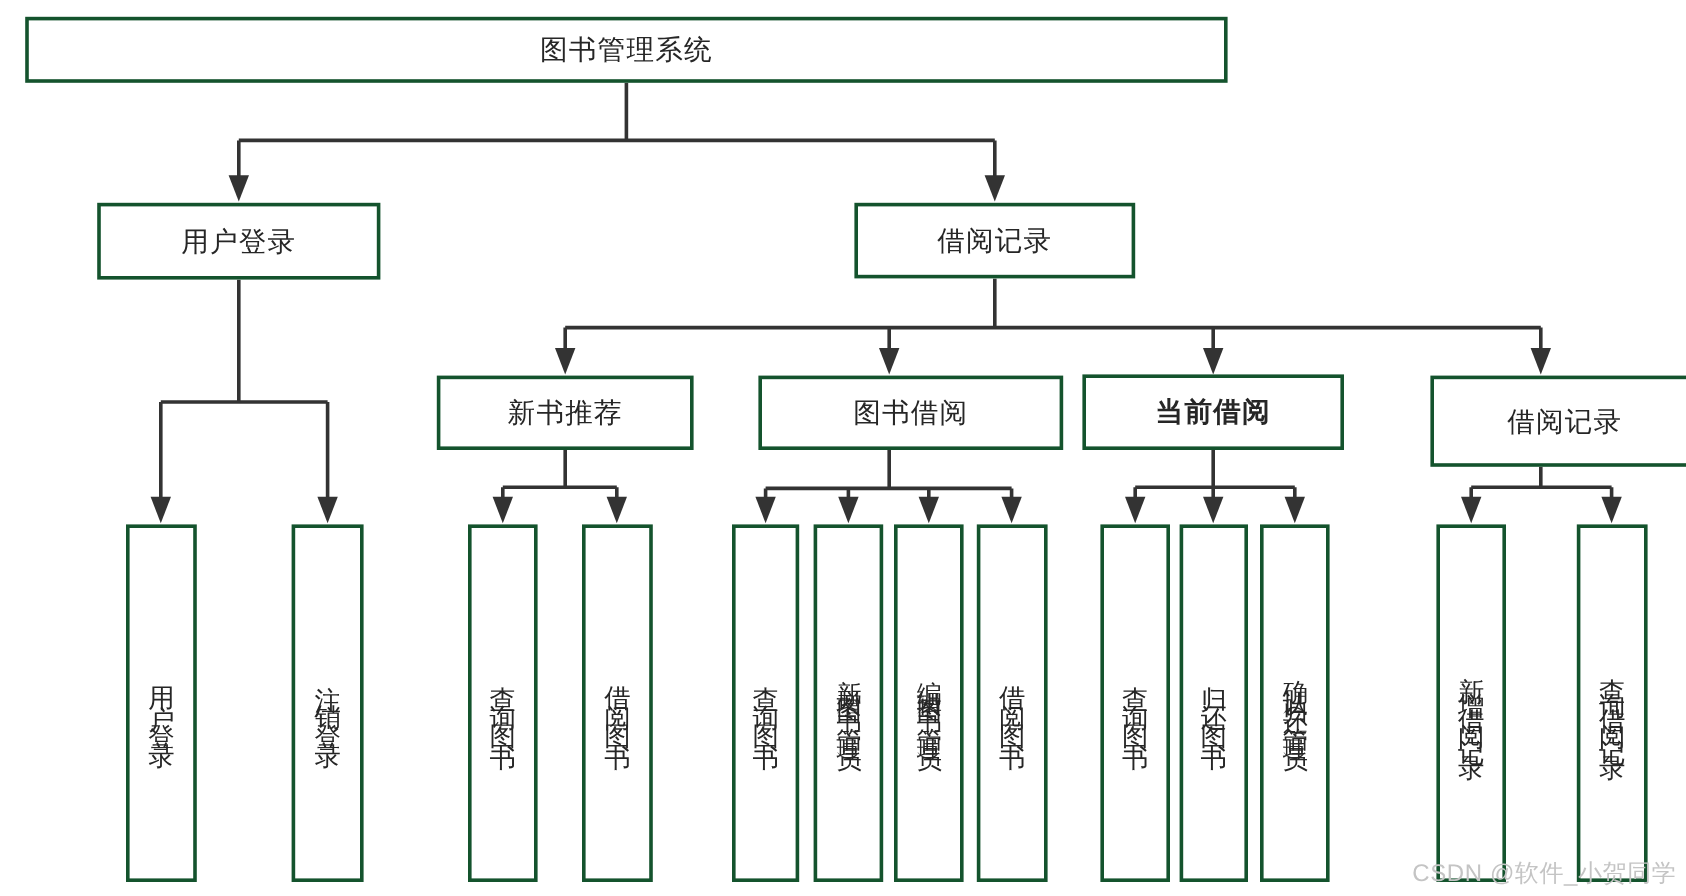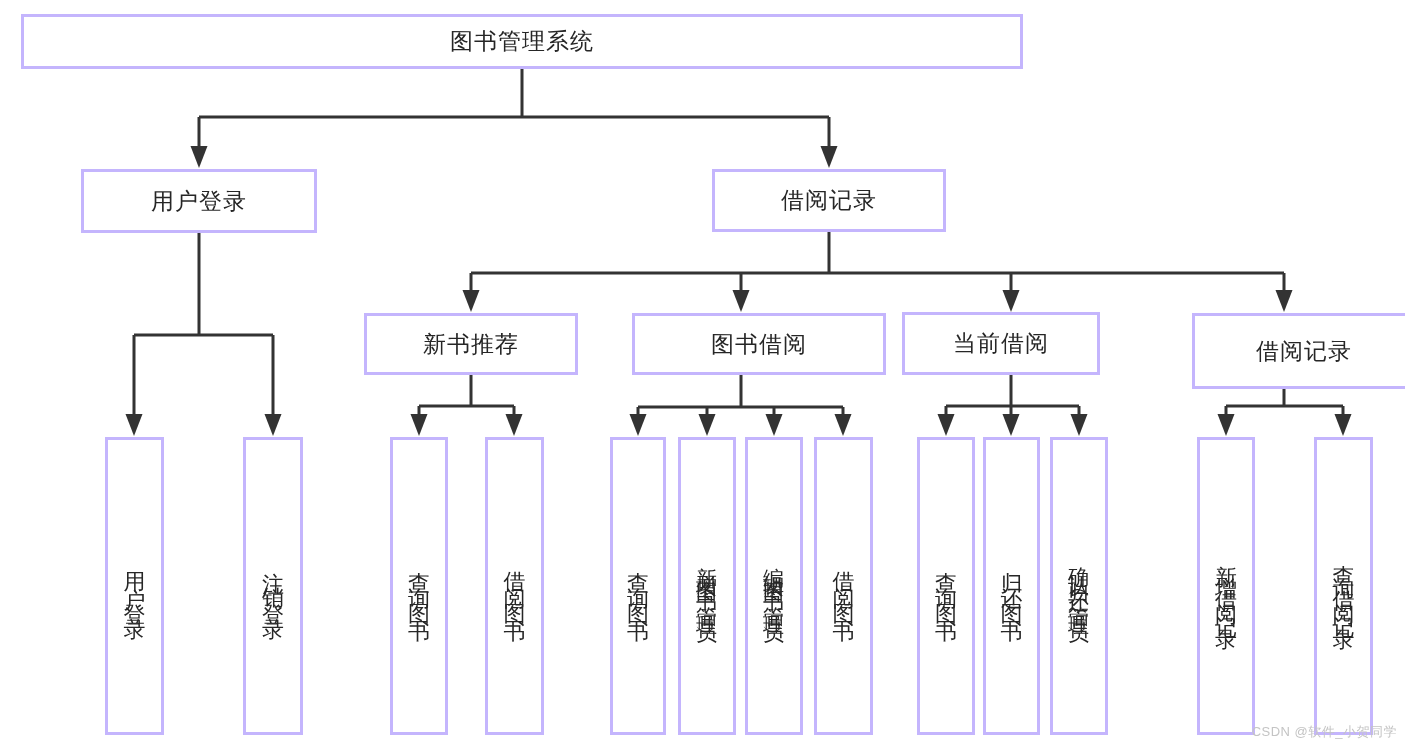--- a/index.html
+++ b/index.html
@@ -4,36 +4,36 @@
 <style>
   html,body{margin:0;padding:0;background:#ffffff;}
   body{
     width:1405px;height:747px;position:relative;overflow:hidden;
     font-family:"Liberation Sans","DejaVu Sans",sans-serif;
     color:#262626;
   }
   #connectors{position:absolute;left:0;top:0;pointer-events:none;}
   .node{
     position:absolute;box-sizing:border-box;
-    background:#ffffff;border:3px solid #c4b5fd;
+    background:#ffffff;border:3px solid #14532d;
     display:flex;align-items:center;justify-content:center;
     font-size:23px;letter-spacing:1px;color:#262626;
   }
   .node.leaf{
     font-size:22px;
   }
   .leaf .vtext{
     writing-mode:vertical-rl;text-orientation:mixed;
     letter-spacing:16px;line-height:1;white-space:nowrap;
   }
   .leaf .vtext.med{letter-spacing:13px;}
   .leaf .vtext.tight{font-size:21px;letter-spacing:8px;}
   #watermark{
     position:absolute;right:8px;bottom:6px;
-    font-size:13px;color:#c4c4c4;letter-spacing:0.5px;
+    font-size:20px;color:#c4c4c4;letter-spacing:0.5px;
     white-space:nowrap;
   }
 </style>
 </head>
 <body>
 
 <svg id="connectors" width="1405" height="747" viewBox="0 0 1405 747">
   <g stroke="#333333" stroke-width="3" fill="none">
 
     <path d="M522 69 L522 117 M199 117 L829 117 M199 117 L199 156 M829 117 L829 156"></path>
@@ -83,21 +83,21 @@
 <div class="node" style="left:712px;top:169px;width:234px;height:63px;">
   <span>借阅记录</span>
 </div>
 
 <div class="node" style="left:364px;top:313px;width:214px;height:62px;">
   <span>新书推荐</span>
 </div>
 <div class="node" style="left:632px;top:313px;width:254px;height:62px;">
   <span>图书借阅</span>
 </div>
-<div class="node" style="left:902px;top:312px;width:198px;height:63px;">
+<div class="node" style="left:902px;top:312px;width:218px;height:63px;font-weight:bold;">
   <span>当前借阅</span>
 </div>
 <div class="node" style="left:1172px;top:313px;width:224px;height:76px;margin-left:20px;">
   <span>借阅记录</span>
 </div>
 
 <div class="node leaf" style="left:105px;top:437px;width:59px;height:298px;">
   <span class="vtext">用户登录</span>
 </div>
 <div class="node leaf" style="left:243px;top:437px;width:60px;height:298px;">

